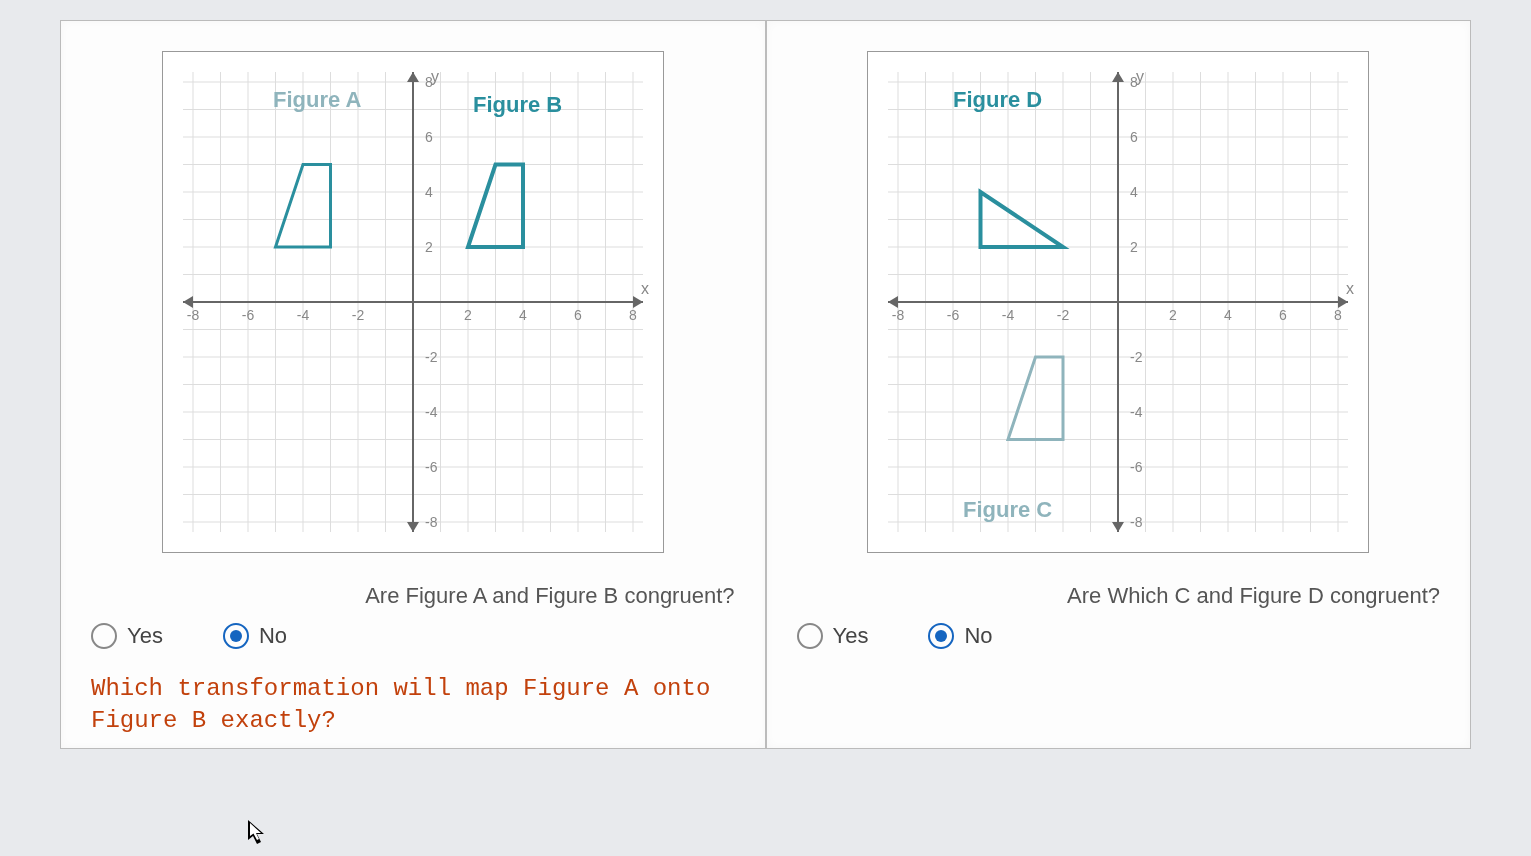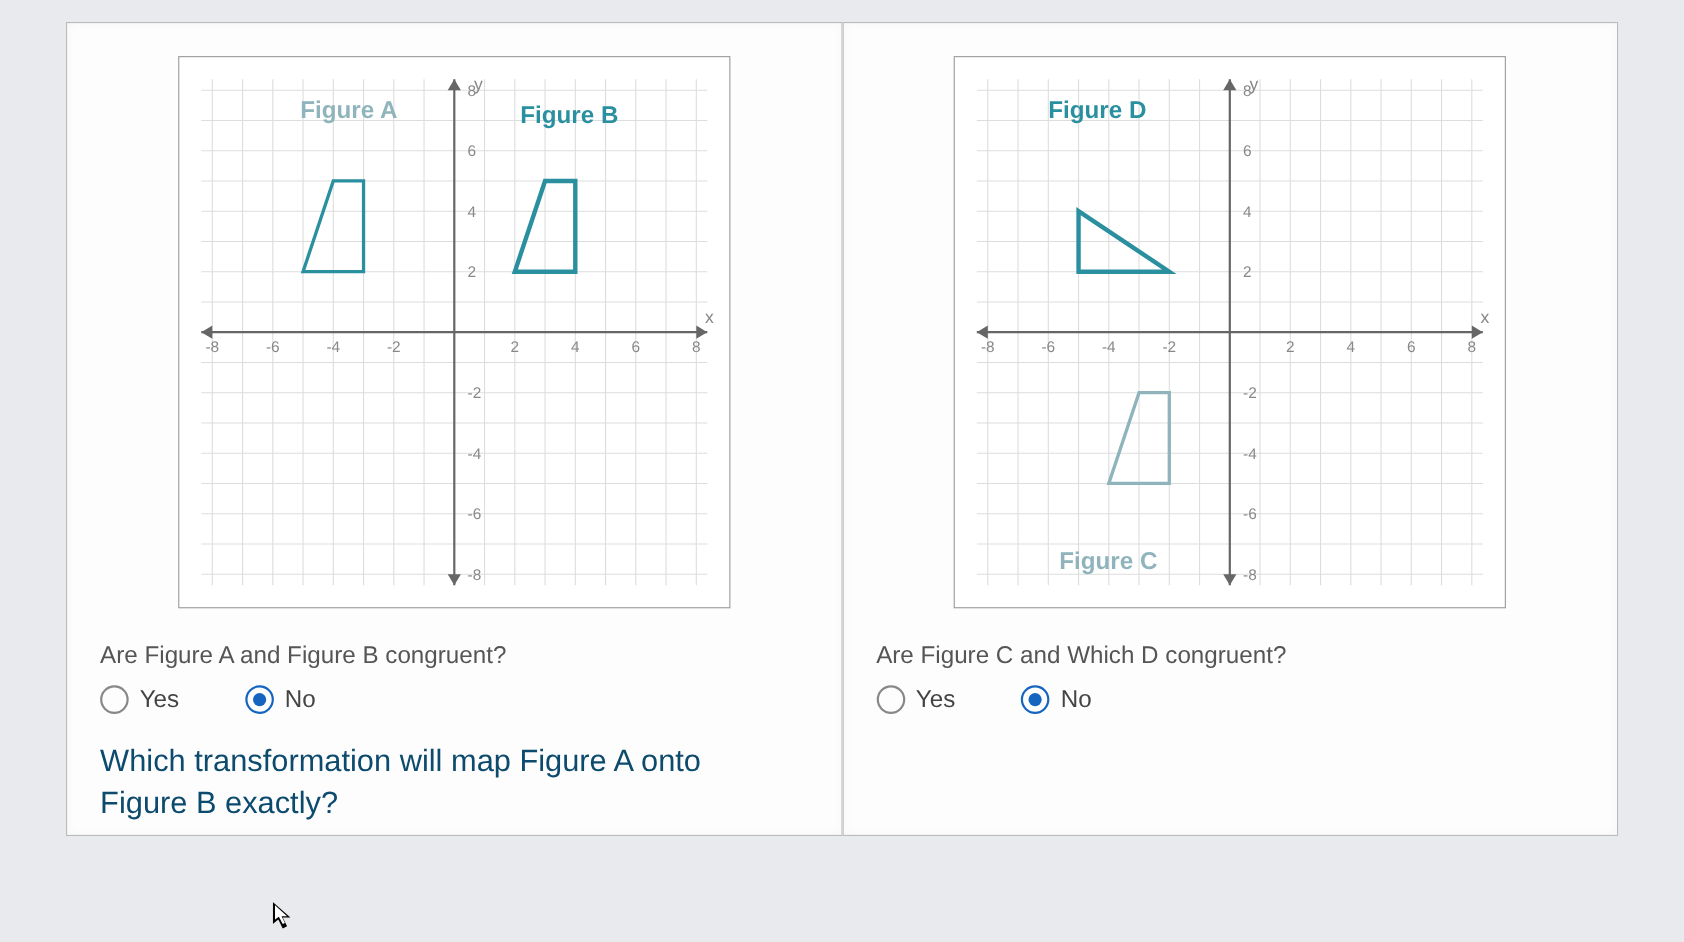--- a/index.html
+++ b/index.html
@@ -32,20 +32,21 @@
     margin-bottom: 30px;
   }
   .graph {
     border: 1px solid #999;
     background: #fff;
   }
   .question {
     font-size: 22px;
     color: #555;
     margin: 18px 0 14px 0;
+    text-align: right;
   }
   .radio-row {
     display: flex;
     gap: 60px;
     margin-bottom: 24px;
     align-items: center;
   }
   .radio-option {
     display: flex;
     align-items: flex-start;
@@ -68,23 +69,24 @@
     width: 12px;
     height: 12px;
     background: #1565c0;
     border-radius: 50%;
   }
   .radio-label {
     font-size: 22px;
     color: #444;
   }
   .follow-q {
-    font-size: 28px;
-    color: #0c4a6e;
+    font-size: 24px;
+    color: #c2410c;
     line-height: 1.35;
+    font-family: Liberation Mono, monospace;
   }
   .cursor {
     position: absolute;
     pointer-events: none;
   }
 </style>
 </head>
 <body>
 
 <div class="outer">
@@ -255,21 +257,21 @@
         </g>
 
         <polygon points="112.5,195 195,195 112.5,140" fill="none" stroke="#2a8f9e" stroke-width="4"></polygon>
 
         <polygon points="140,387.5 195,387.5 195,305 167.5,305" fill="none" stroke="#8fb4bc" stroke-width="3"></polygon>
         <text x="85" y="55" font-size="22" font-weight="bold" fill="#2a8f9e">Figure D</text>
         <text x="95" y="465" font-size="22" font-weight="bold" fill="#8fb4bc">Figure C</text>
       </svg>
     </div>
 
-    <div class="question">Are Figure C and Which D congruent?</div>
+    <div class="question">Are Which C and Figure D congruent?</div>
     <div class="radio-row">
       <div class="radio-option">
         <div class="radio-circle"></div>
         <span class="radio-label">Yes</span>
       </div>
       <div class="radio-option">
         <div class="radio-circle selected">
             <div class="radio-dot"></div>
           </div>
         <span class="radio-label">No</span>

